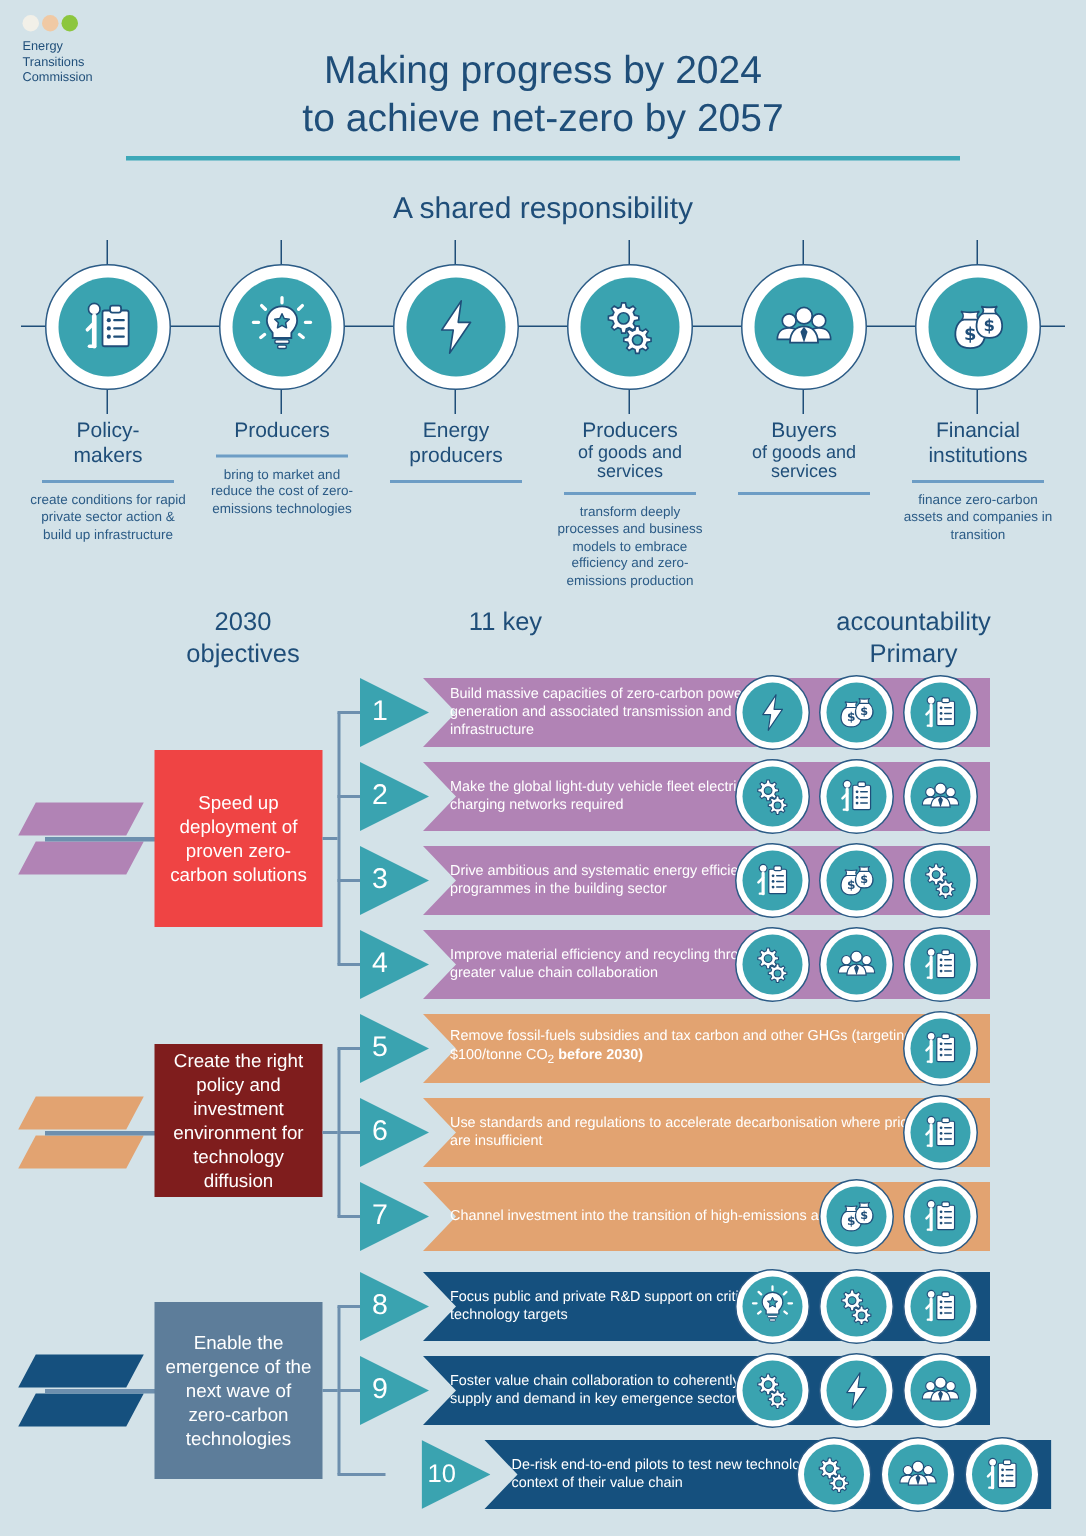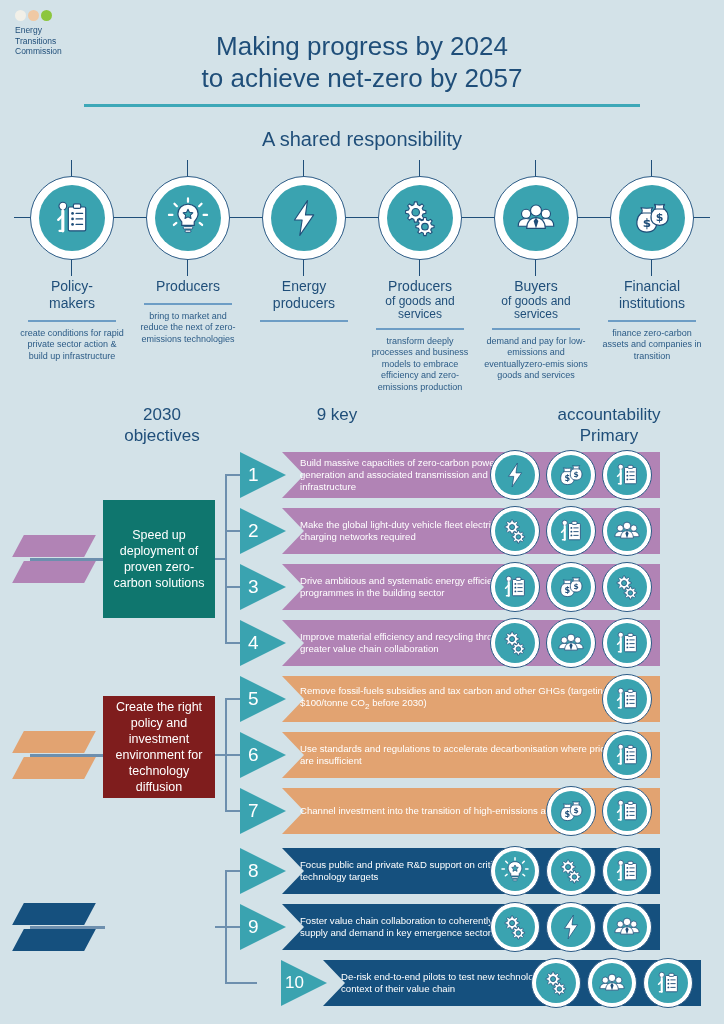--- a/index.html
+++ b/index.html
@@ -117,21 +117,21 @@
     clip-path:polygon(0 0, 18px 0, 40px 50%, 18px 100%, 0 100%,
                       0 100%, 100% 100%, 100% 0);
   }
   .row-bar-inner {
     position:absolute; left:60px; top:0; height:46px; right:0;
     display:flex; align-items:center;
   }
   .row-text {
     font-size:9.6px; line-height:12.2px; color:#fff;
   }
-  .row-text b { font-weight:normal; }
+  .row-text b { font-weight:bold; }
   .row-icons {
     position:absolute; top:-3px; height:52px; display:flex; align-items:center; gap:6px;
   }
   .icon-badge {
     width:50px; height:50px; border-radius:50%;
     background:#fff; border:1.4px solid #2b5b86;
     display:flex; align-items:center; justify-content:center;
     flex:0 0 auto;
   }
   .icon-badge-disc {
@@ -209,21 +209,21 @@
                  M3.2 20.6 H7 M41 20.6 H44.8 M8.6 31.6 L11.3 29.4 M39.4 31.6 L36.7 29.4" stroke="#ffffff" stroke-width="2.4" stroke-linecap="round"></path>
             </svg>
           </div>
       </div>
     </div>
     <div class="actor-name">
       <div>Producers</div>
 
     </div>
     <div class="actor-divider"></div>
-    <div class="actor-desc">bring to market and reduce the next of zero-emissions technologies</div>
+    <div class="actor-desc">bring to market and reduce the cost of zero-emissions technologies</div>
     </div>
     <div class="actor">
     <div class="actor-circle-wrap">
       <div class="crosshair-h"></div>
       <div class="crosshair-v"></div>
       <div class="actor-ring">
         <div class="actor-disc">
             <svg width="44" height="44" viewBox="0 0 48 48">
               <path d="M27.8 5 L13.6 26.2 L22 26.2 L19.4 43 L34.6 20.6 L25.6 20.6 Z" fill="#ffffff" stroke="#1f4e79" stroke-width="1.2" stroke-linejoin="round"></path>
             </svg>
@@ -281,21 +281,20 @@
             </svg>
           </div>
       </div>
     </div>
     <div class="actor-name">
       <div>Buyers</div>
 
       <div class="actor-sub">of goods and services</div>
     </div>
     <div class="actor-divider"></div>
-    <div class="actor-desc">demand and pay for low-emissions and eventuallyzero-emis sions goods and services</div>
     </div>
     <div class="actor">
     <div class="actor-circle-wrap">
       <div class="crosshair-h"></div>
       <div class="crosshair-v"></div>
       <div class="actor-ring">
         <div class="actor-disc">
             <svg width="44" height="44" viewBox="0 0 48 48">
         <path d="M11.6 19.4 C15 16.8 21.6 16.8 25 19.4 C29.6 23 30.6 32 26.6 36.4 C23 40.3 13.6 40.3 10 36.4 C6 32 7 23 11.6 19.4 Z" fill="#ffffff" stroke="#1f4e79" stroke-width="1.3"></path>
         <path d="M12.4 18.6 C14 16.2 13 13.8 11.6 12.6 C14 13.6 22.6 13.6 25 12.6 C23.6 13.8 22.6 16.2 24.2 18.6 Z" fill="#ffffff" stroke="#1f4e79" stroke-width="1.2"></path>
@@ -315,34 +314,34 @@
     <div class="actor-divider"></div>
     <div class="actor-desc">finance zero-carbon assets and companies in transition</div>
     </div>
   </div>
 
 <div class="col-head" id="col-objectives">
   <div>2030</div>
   <div>objectives</div>
 </div>
 <div class="col-head" id="col-priorities">
-  <div>9 key</div>
+  <div>11 key</div>
 </div>
 <div class="col-head" id="col-accountability">
   <div>accountability</div>
   <div>Primary</div>
 </div>
 
 <div class="group" id="group-1">
     <div class="marker" style="top: 83px;">
     <div class="para" style="background:#b183b5"></div>
     <div class="para" style="background:#b183b5"></div>
     </div>
     <div class="marker-line" style="top: 106px;"></div>
-    <div class="obj-box" style="height: 118px; top: 48px; background: #0f766e;">
+    <div class="obj-box" style="height: 118px; top: 48px; background: #ef4444;">
       <span>Speed up deployment of proven zero-carbon solutions</span>
     </div>
     <div class="tree" style="top: 0px; height: 214px;">
       <div class="tree-stem" style="top:106px"></div>
               <div class="tree-spine" style="top:23px; height:168px"></div>
       <div class="tree-branch" style="top:22px"></div>
       <div class="tree-branch" style="top:78px"></div>
       <div class="tree-branch" style="top:134px"></div>
       <div class="tree-branch" style="top:190px"></div>
     </div>
@@ -663,20 +662,23 @@
       </div>
       </div>
     </div>
   </div>
 <div class="group" id="group-3">
     <div class="marker" style="top: 55px;">
     <div class="para" style="background:#15507e"></div>
     <div class="para" style="background:#15507e"></div>
     </div>
     <div class="marker-line" style="top: 78px;"></div>
+    <div class="obj-box" style="height: 118px; top: 20px; background: rgb(93, 125, 154);">
+      <span>Enable the emergence of the next wave of zero-carbon technologies</span>
+    </div>
     <div class="tree" style="top: 0px; height: 158px;">
       <div class="tree-stem" style="top:78px"></div>
               <div class="tree-spine" style="top:23px; height:112px"></div>
       <div class="tree-branch" style="top:22px"></div>
       <div class="tree-branch" style="top:78px"></div>
       <div class="tree-branch" style="top:134px"></div>
     </div>
     <div class="row" style="top: 0px; width: 470px;">
       <div class="row-bar" style="background:#15507e"></div>
       <div class="row-num ">

